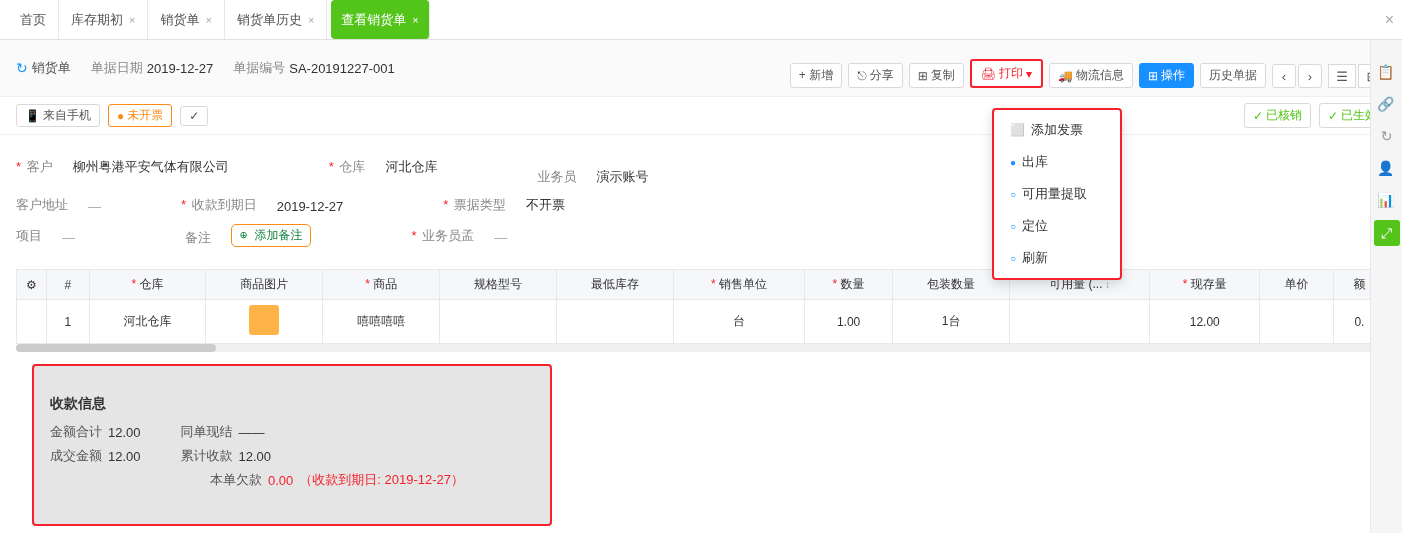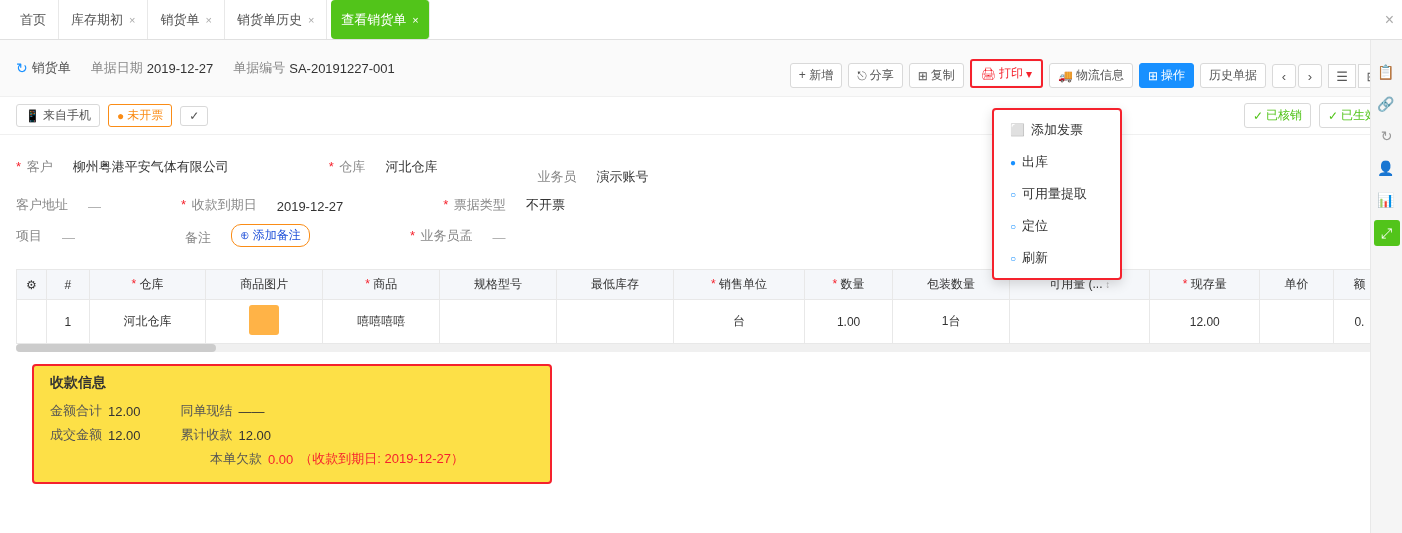--- a/index.html
+++ b/index.html
@@ -97,21 +97,21 @@
       border-radius: 4px; position: relative;
     }
     .table-scroll-thumb {
       height: 8px; width: 200px; background: #ccc; border-radius: 4px;
       position: absolute; left: 0;
     }
 
     
     .payment-box {
       border: 2px solid #f5222d; border-radius: 4px; margin: 12px 16px;
-      padding: 8px 16px; background: #fde047; display: inline-block; min-width: 520px;
+      padding: 29px 16px; background: #e5e5e5; display: inline-block; min-width: 520px;
     }
     .payment-title { font-weight: bold; font-size: 14px; margin-bottom: 10px; }
     .payment-row { display: flex; gap: 40px; margin-bottom: 6px; }
     .payment-item { display: flex; align-items: center; gap: 6px; }
     .payment-item label { color: #555; }
     .payment-item .value { color: #333; }
     .payment-item .red { color: #f5222d; }
     .payment-item .date-red { color: #f5222d; }
 
     
@@ -282,21 +282,21 @@
         <span class="value">不开票</span>
       </div>
     </div>
     <div class="form-row">
       <div class="form-field">
         <label>项目</label>
         <span class="value dash">—</span>
       </div>
       <div class="form-field" style="margin-left:90px;">
         <label>备注</label>
-        <button class="sub-btn" style="border-color:#fa8c16; color:#1d4ed8; border-radius:10px;">
+        <button class="sub-btn" style="border-color:#fa8c16; color:#15803d; border-radius:5px;font-family:Liberation Mono, monospace;">
           <span>⊕ 添加备注</span>
         </button>
       </div>
       <div class="form-field" style="margin-left:80px;">
         <label><span class="required">*</span> 业务员孟</label>
         <span class="value dash">—</span>
       </div>
     </div>
   </div>
 

